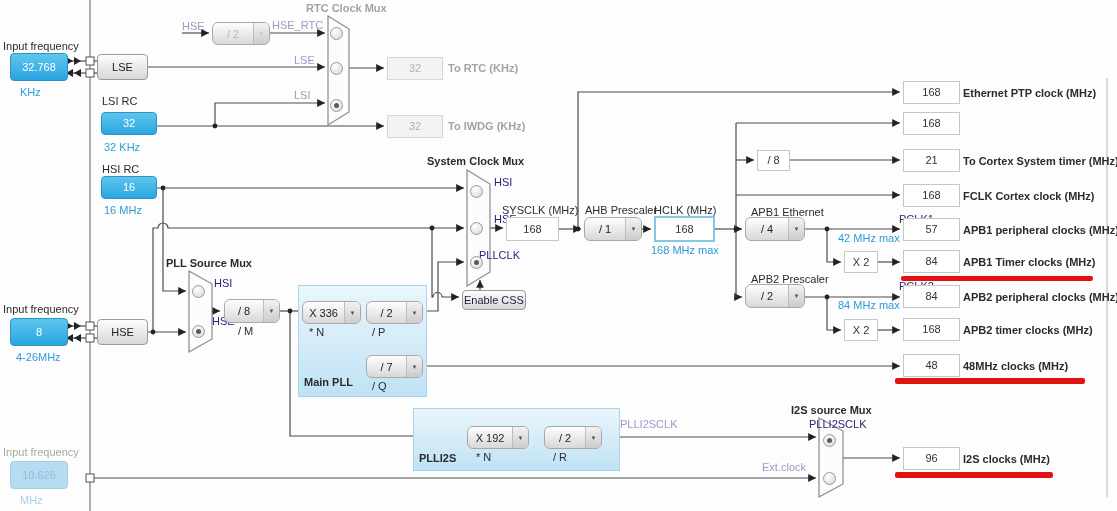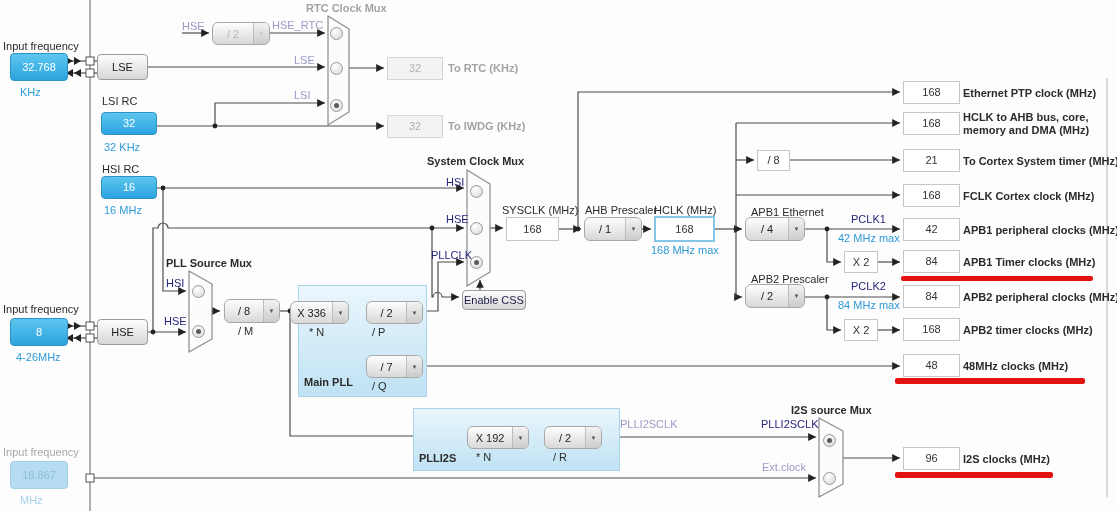--- a/index.html
+++ b/index.html
@@ -2,21 +2,21 @@
 <html><head>
 <meta charset="utf-8">
 <style>
   html,body{margin:0;padding:0;background:#fdfdfd;}
   #canvas{position:relative;width:1117px;height:511px;overflow:hidden;
           font-family:"Liberation Sans",sans-serif;background:#fdfdfd;}
   .abs{position:absolute;}
   .lbl{position:absolute;font-size:11px;color:#2b2b2b;white-space:nowrap;line-height:13px;}
   .b{font-weight:bold;}
   .gray{color:#a3a3a3;}
-  .navy{color:#26267d;}
+  .navy{color:#26267d;margin-left:48px;}
   .fade{color:#9a9ac6;}
   .blue{color:#2f9bd8;text-align:center;}
   .fadegray{color:#a8a8a8;}
   .fadeblue{color:#a9d2ea;text-align:right;}
   .freq{position:absolute;background:linear-gradient(#5ec6ee,#2ba4df);border:1px solid #2b93c8;
         border-radius:4px;color:#fff;text-align:center;font-size:11px;}
   .freq.off{background:#b5dcf1;border-color:#a5cfe8;color:#8fbedb;}
   .btn{position:absolute;background:linear-gradient(#fdfdfd,#d7d7d7);border:1px solid #9b9b9b;
        border-radius:4px;text-align:center;font-size:11px;color:#222;}
   .vbox{position:absolute;background:#fff;border:1px solid #c6c6c6;text-align:center;
@@ -155,21 +155,21 @@
   <div class="lbl" style="left:102px;top:163px">HSI RC</div>
   <div class="freq" style="left:101px;top:176px;width:54px;height:21px;line-height:21px">16</div>
   <div class="lbl blue" style="left:104px;top:204px">16 MHz</div>
 
   <div class="lbl" style="left:3px;top:303px">Input frequency</div>
   <div class="freq" style="left:10px;top:318px;width:56px;height:26px;line-height:26px">8</div>
   <div class="lbl blue" style="left:16px;top:351px">4-26MHz</div>
   <div class="btn" style="left:97px;top:319px;width:49px;height:24px;line-height:24px">HSE</div>
 
   <div class="lbl fadegray" style="left:3px;top:446px">Input frequency</div>
-  <div class="freq off" style="left:10px;top:461px;width:56px;height:26px;line-height:26px">18.867</div>
+  <div class="freq off" style="left:10px;top:461px;width:56px;height:26px;line-height:26px">10.626</div>
   <div class="lbl fadeblue" style="left:20px;top:494px">MHz</div>
 
   <div class="lbl fade" style="left:182px;top:20px">HSE</div>
   <div class="dd off" style="left:212px;top:22px;width:56px;height:21px">
     <span class="t">/ 2</span>
     <span class="a"></span>
   </div>
   <div class="lbl fade" style="left:272px;top:19px">HSE_RTC</div>
   <div class="lbl b gray" style="left:306px;top:2px">RTC Clock Mux</div>
   <div class="lbl fade" style="left:294px;top:54px">LSE</div>
@@ -208,21 +208,21 @@
   <div class="radio" style="left:192px;top:285px"></div>
   <div class="radio sel" style="left:192px;top:325px"></div>
   <div class="dd" style="left:224px;top:299px;width:54px;height:22px">
     <span class="t">/ 8</span>
     <span class="a"></span>
   </div>
   <div class="lbl" style="left:238px;top:325px">/ M</div>
 
   <div class="pll" style="left:298px;top:285px;width:127px;height:110px"></div>
   <div class="lbl b" style="left:304px;top:376px">Main PLL</div>
-  <div class="dd" style="left:290px;top:301px;width:57px;height:21px">
+  <div class="dd" style="left:302px;top:301px;width:57px;height:21px">
     <span class="t">X 336</span>
     <span class="a"></span>
   </div>
   <div class="lbl" style="left:309px;top:326px">* N</div>
   <div class="dd" style="left:366px;top:301px;width:55px;height:21px">
     <span class="t">/ 2</span>
     <span class="a"></span>
   </div>
   <div class="lbl" style="left:372px;top:326px">/ P</div>
   <div class="dd" style="left:366px;top:355px;width:55px;height:21px">
@@ -267,29 +267,28 @@
     <span class="a"></span>
   </div>
   <div class="lbl navy" style="left:851px;top:280px">PCLK2</div>
   <div class="lbl blue" style="left:838px;top:299px">84 MHz max</div>
   <div class="vbox" style="left:844px;top:319px;width:32px;height:20px;line-height:20px">X 2</div>
 
   <div class="vbox" style="left:903px;top:81px;width:55px;height:21px;line-height:21px">168</div>
   <div class="lbl b" style="left:963px;top:87px">Ethernet PTP clock (MHz)</div>
 
   <div class="vbox" style="left:903px;top:112px;width:55px;height:21px;line-height:21px">168</div>
-  <div class="lbl b" style="left:963px;top:111px;width:152px;white-space:normal">HCLK to AHB bus, core, memory and DMA (MHz)</div>
 
   <div class="vbox" style="left:903px;top:149px;width:55px;height:21px;line-height:21px">21</div>
   <div class="lbl b" style="left:963px;top:155px">To Cortex System timer (MHz)</div>
 
   <div class="vbox" style="left:903px;top:184px;width:55px;height:21px;line-height:21px">168</div>
   <div class="lbl b" style="left:963px;top:190px">FCLK Cortex clock (MHz)</div>
 
-  <div class="vbox" style="left:903px;top:218px;width:55px;height:21px;line-height:21px">42</div>
+  <div class="vbox" style="left:903px;top:218px;width:55px;height:21px;line-height:21px">57</div>
   <div class="lbl b" style="left:963px;top:224px">APB1 peripheral clocks (MHz)</div>
 
   <div class="vbox" style="left:903px;top:250px;width:55px;height:21px;line-height:21px">84</div>
   <div class="lbl b" style="left:963px;top:256px">APB1 Timer clocks (MHz)</div>
   <div class="red" style="left:901px;top:276px;width:192px;height:5px"></div>
 
   <div class="vbox" style="left:903px;top:285px;width:55px;height:21px;line-height:21px">84</div>
   <div class="lbl b" style="left:963px;top:291px">APB2 peripheral clocks (MHz)</div>
 
   <div class="vbox" style="left:903px;top:318px;width:55px;height:21px;line-height:21px">168</div>

